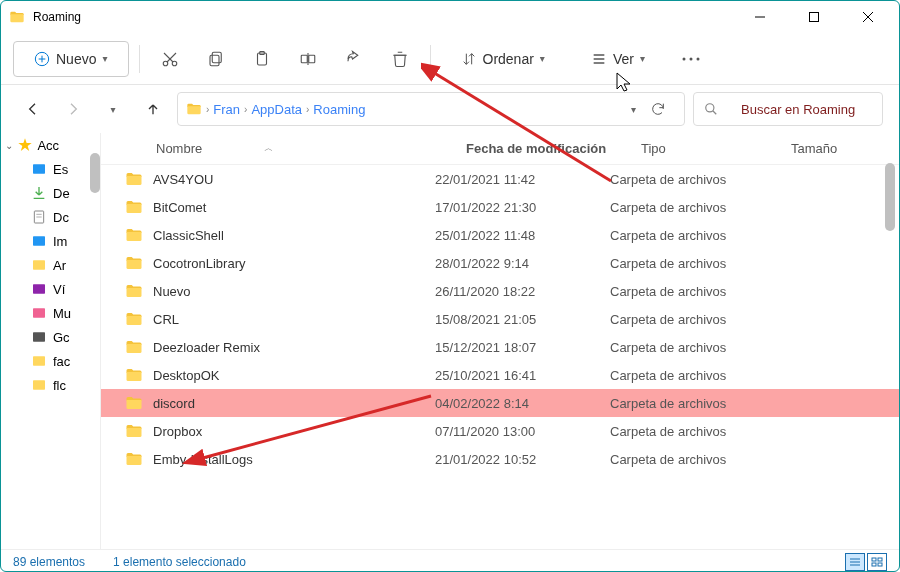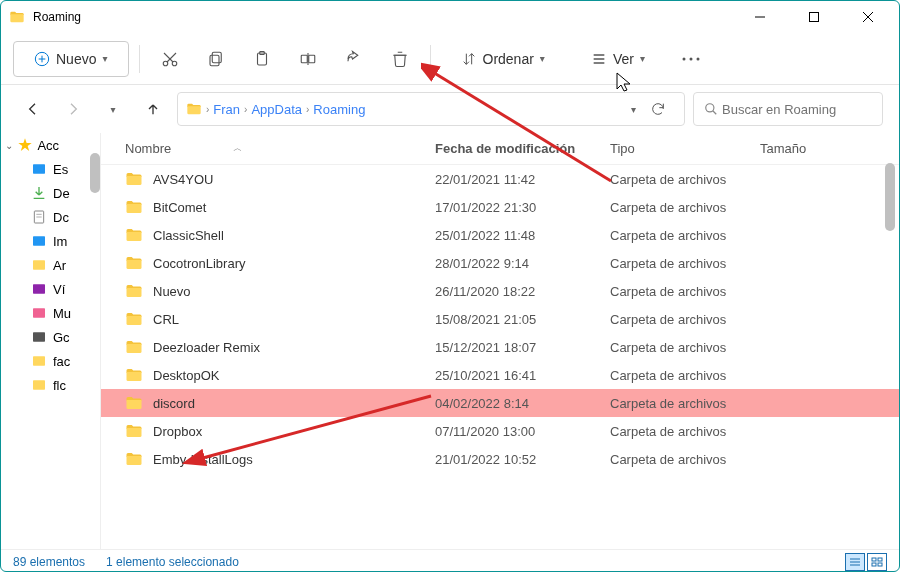--- a/index.html
+++ b/index.html
@@ -21,54 +21,54 @@
 .toolbar .sep { width: 1px; height: 28px; background: #e0e0e0; margin: 0 4px; }
 
 
 .navrow { height: 48px; display: flex; align-items: center; padding: 0 16px; gap: 8px; }
 .navrow .navicon { width: 32px; height: 32px; display: flex; align-items: center; justify-content: center; cursor: pointer; color: #555; }
 .address { flex: 1; height: 34px; border: 1px solid #ddd; border-radius: 4px; display: flex; align-items: center; padding: 0 8px; gap: 4px; }
 .address .crumb { font-size: 13px; color: #3b82f6; cursor: pointer; }
 .address .chev { color: #888; font-size: 10px; }
 .address .spacer { flex: 1; }
 .refresh { width: 36px; height: 34px; display: flex; align-items: center; justify-content: center; cursor: pointer; }
-.search { width: 190px; height: 34px; border: 1px solid #ddd; border-radius: 4px; display: flex; align-items: center; padding: 0 10px; gap: 4px; color: #737373; font-size: 13px; }
+.search { width: 190px; height: 34px; border: 1px solid #ddd; border-radius: 4px; display: flex; align-items: center; padding: 0 10px; gap: 23px; color: #7f1d1d; font-size: 13px; }
 
 
 .main { display: flex; height: calc(572px - 32px - 52px - 48px - 24px); }
 
 
 .sidebar { width: 100px; overflow: hidden; border-right: 1px solid #eee; position: relative; }
 .sidebar .group-hdr { display: flex; align-items: center; gap: 4px; padding: 4px 4px; font-size: 13px; }
 .sidebar .sb-item { display: flex; align-items: center; gap: 6px; padding: 4px 0 4px 30px; font-size: 13px; white-space: nowrap; cursor: pointer; }
 .sidebar .sb-item .ico { width: 16px; height: 16px; flex-shrink: 0; }
 .sidebar-scroll { position: absolute; right: 0; top: 20px; width: 10px; height: 40px; background: #c0c0c0; border-radius: 5px; }
 
 
 .filelist { flex: 1; overflow: hidden; position: relative; }
 .cols { display: flex; padding: 8px 8px 8px 24px; font-size: 13px; color: #555; border-bottom: 1px solid #f0f0f0; }
-.c-name { width: 310px; display: flex; align-items: center; gap: 62px; }
+.c-name { width: 310px; display: flex; align-items: center; gap: 62px; margin-left: 31px; }
 .c-date { width: 175px; font-weight: bold; }
 .c-type { width: 150px; }
 .c-size { flex: 1; }
 .sort-ind { font-size: 9px; color: #888; }
 
 .rows { }
 .row { display: flex; align-items: center; padding: 5px 8px 5px 24px; font-size: 13px; color: #333; cursor: pointer; }
 .row.selected { background: #fca5a5; }
 .row .r-name { width: 310px; display: flex; align-items: center; gap: 10px; }
 .row .r-date { width: 175px; color: #555; }
 .row .r-type { width: 150px; color: #555; }
 .row .r-size { flex: 1; }
 .row .folder-ico { width: 18px; height: 18px; }
 
 .list-scroll { position: absolute; right: 4px; top: 30px; width: 10px; height: 68px; background: #c0c0c0; border-radius: 5px; }
 
 
-.statusbar { height: 24px; border-top: 1px solid #eee; display: flex; align-items: center; padding: 0 12px; font-size: 12px; color: #1a6faf; gap: 21px; }
+.statusbar { height: 24px; border-top: 1px solid #eee; display: flex; align-items: center; padding: 0 12px; font-size: 12px; color: #1a6faf; gap: 28px; }
 .statusbar .viewbtns { margin-left: auto; display: flex; gap: 2px; }
 .statusbar .vb { width: 20px; height: 18px; border: 1px solid #1a6faf; display: flex; align-items: center; justify-content: center; cursor: pointer; }
 .statusbar .vb.active { background: #cce8ff; }
 
 
 .arrow-svg { position: absolute; pointer-events: none; }
 
 
 .cursor { position: absolute; pointer-events: none; }
 

